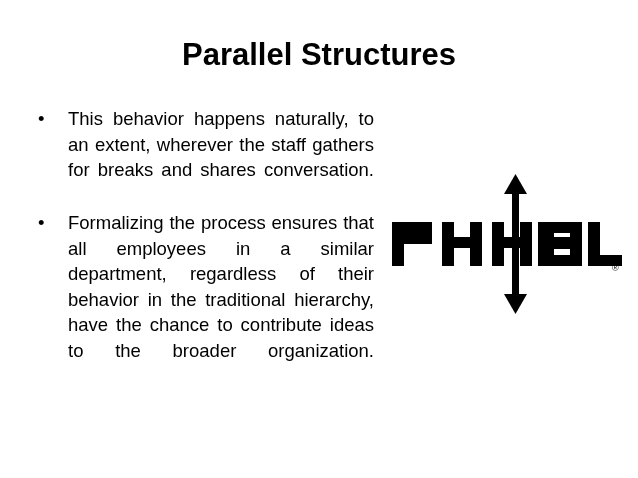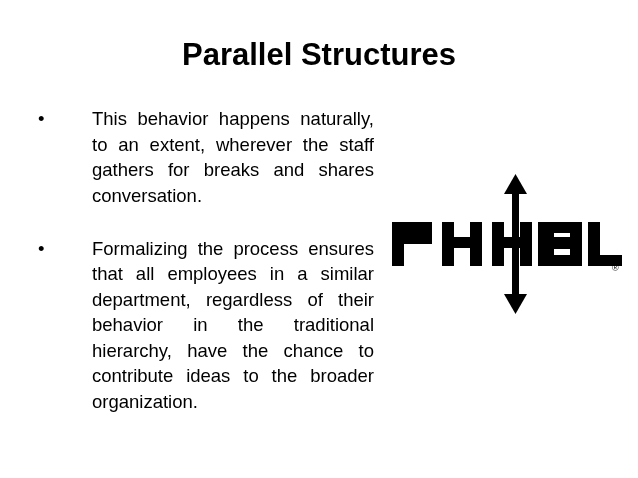--- a/index.html
+++ b/index.html
@@ -55,21 +55,20 @@
   }
   ul.bullets > li .bullet-dot {
     position: absolute;
     left: 12px;
     top: 0px;
     font-size: 18.5px;
     line-height: 25.5px;
   }
   ul.bullets > li .li-text {
     display: block;
-    margin-left: 24px;
   }
   
   ul.bullets > li .li-text::after {
     content: "";
     display: inline-block;
     width: 100%;
   }
 
   .logo {
     position: absolute;

